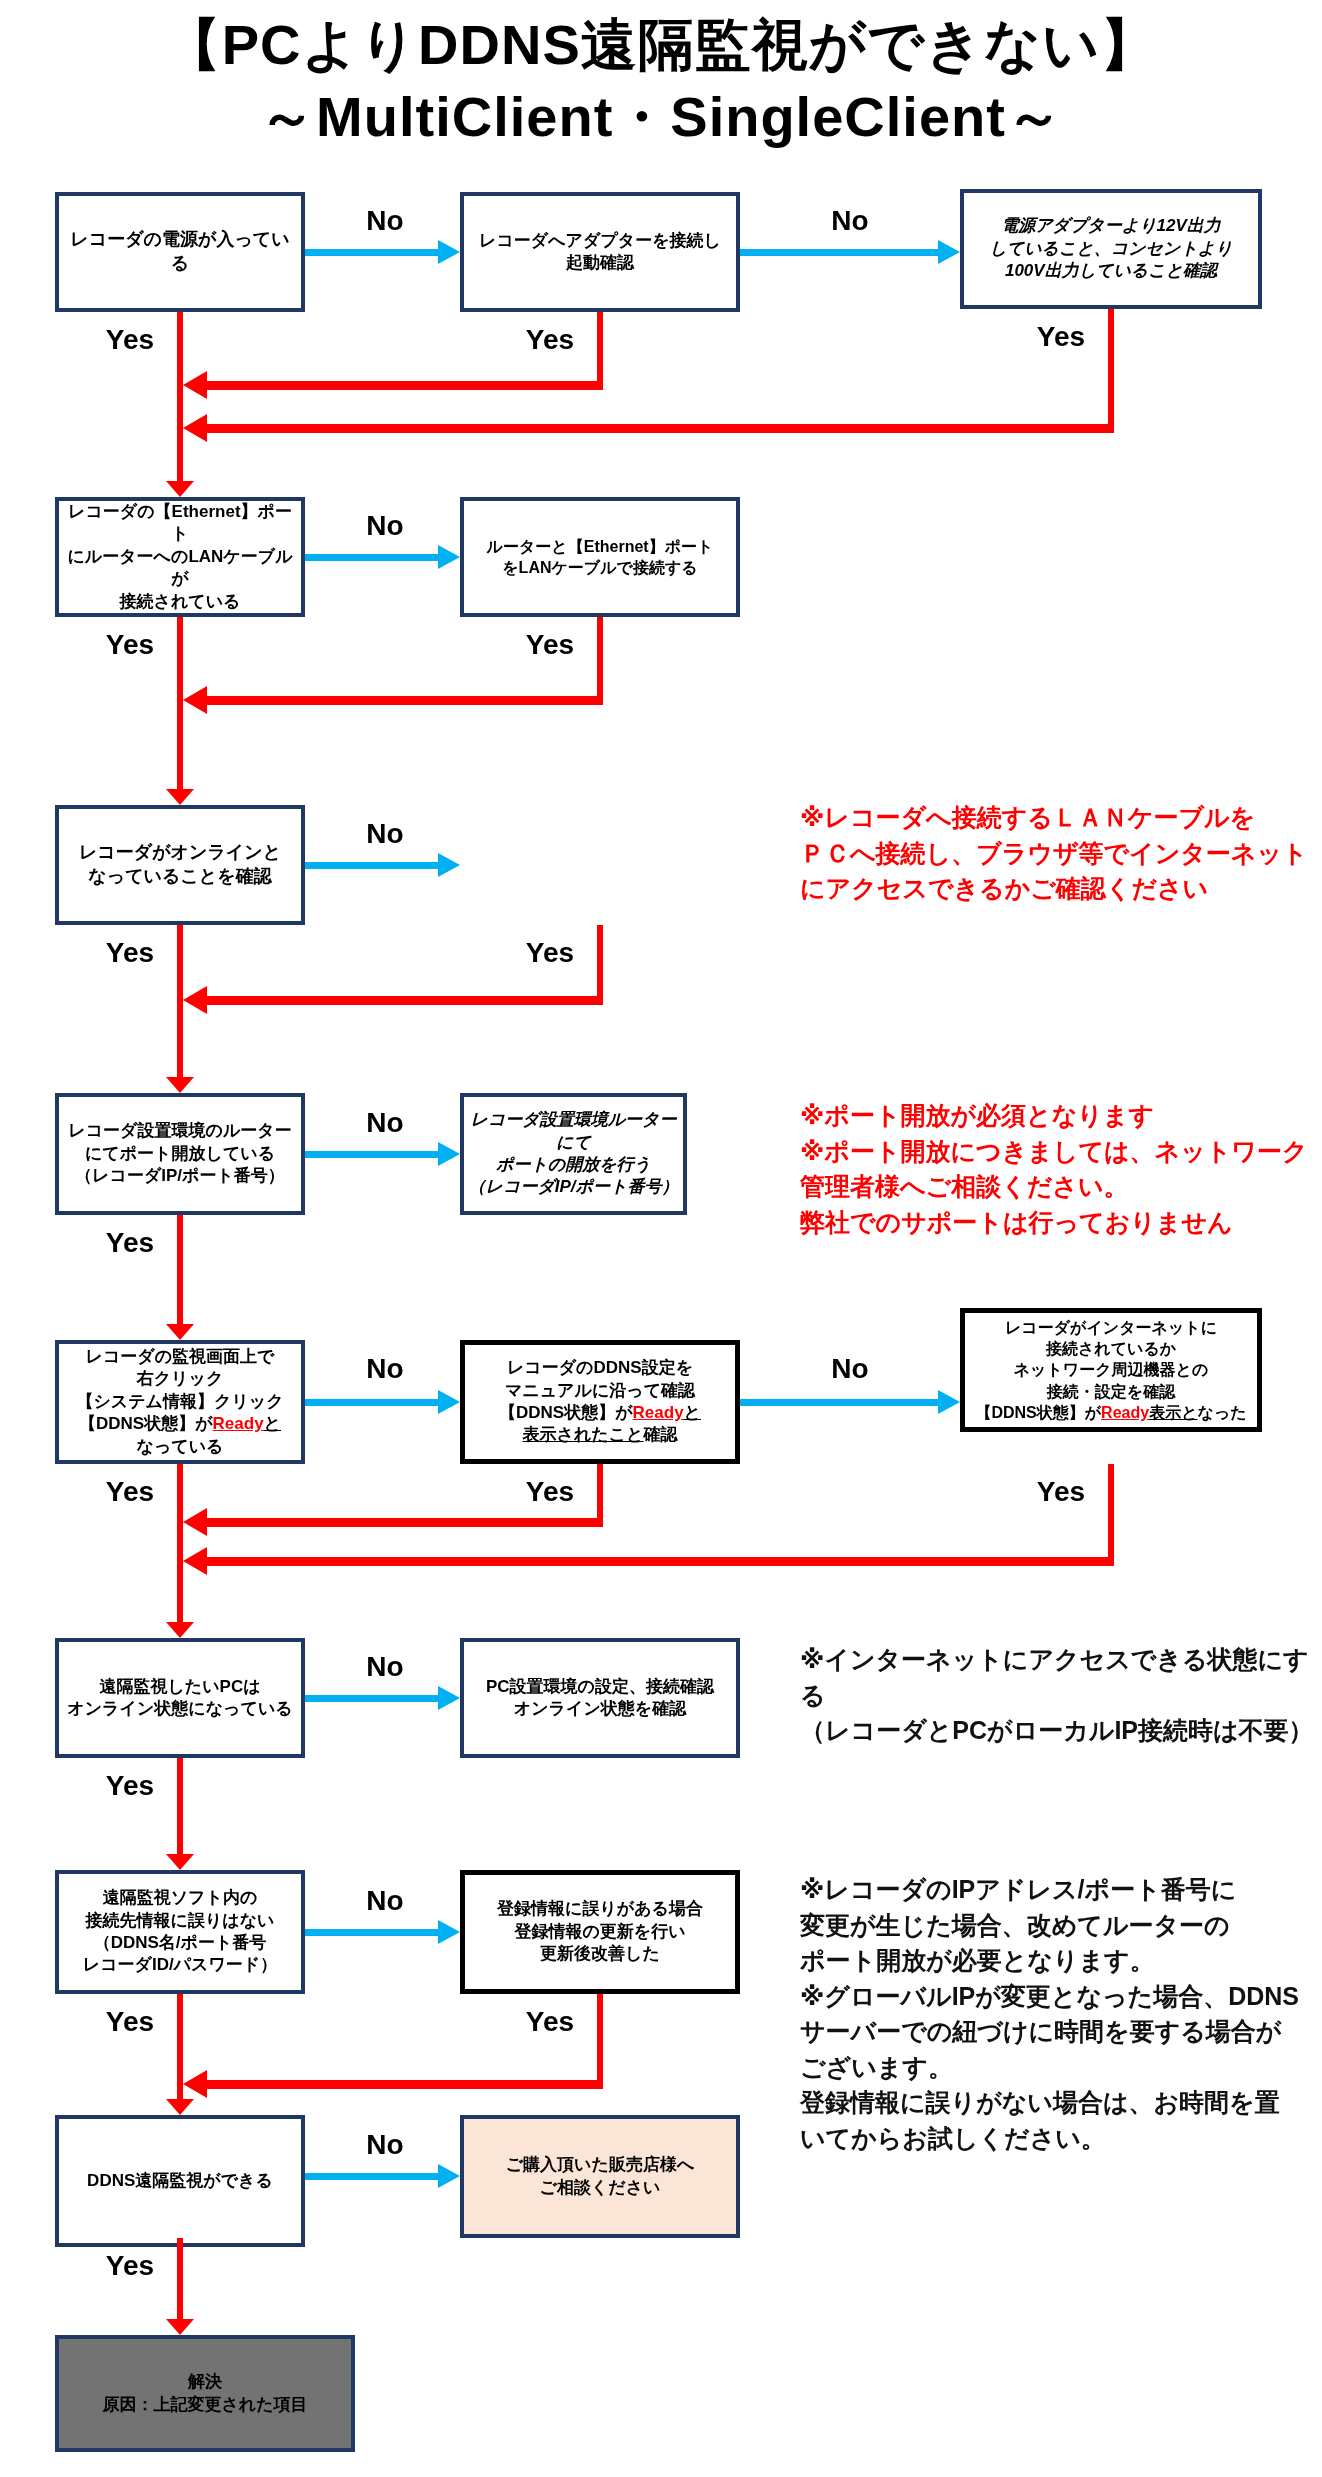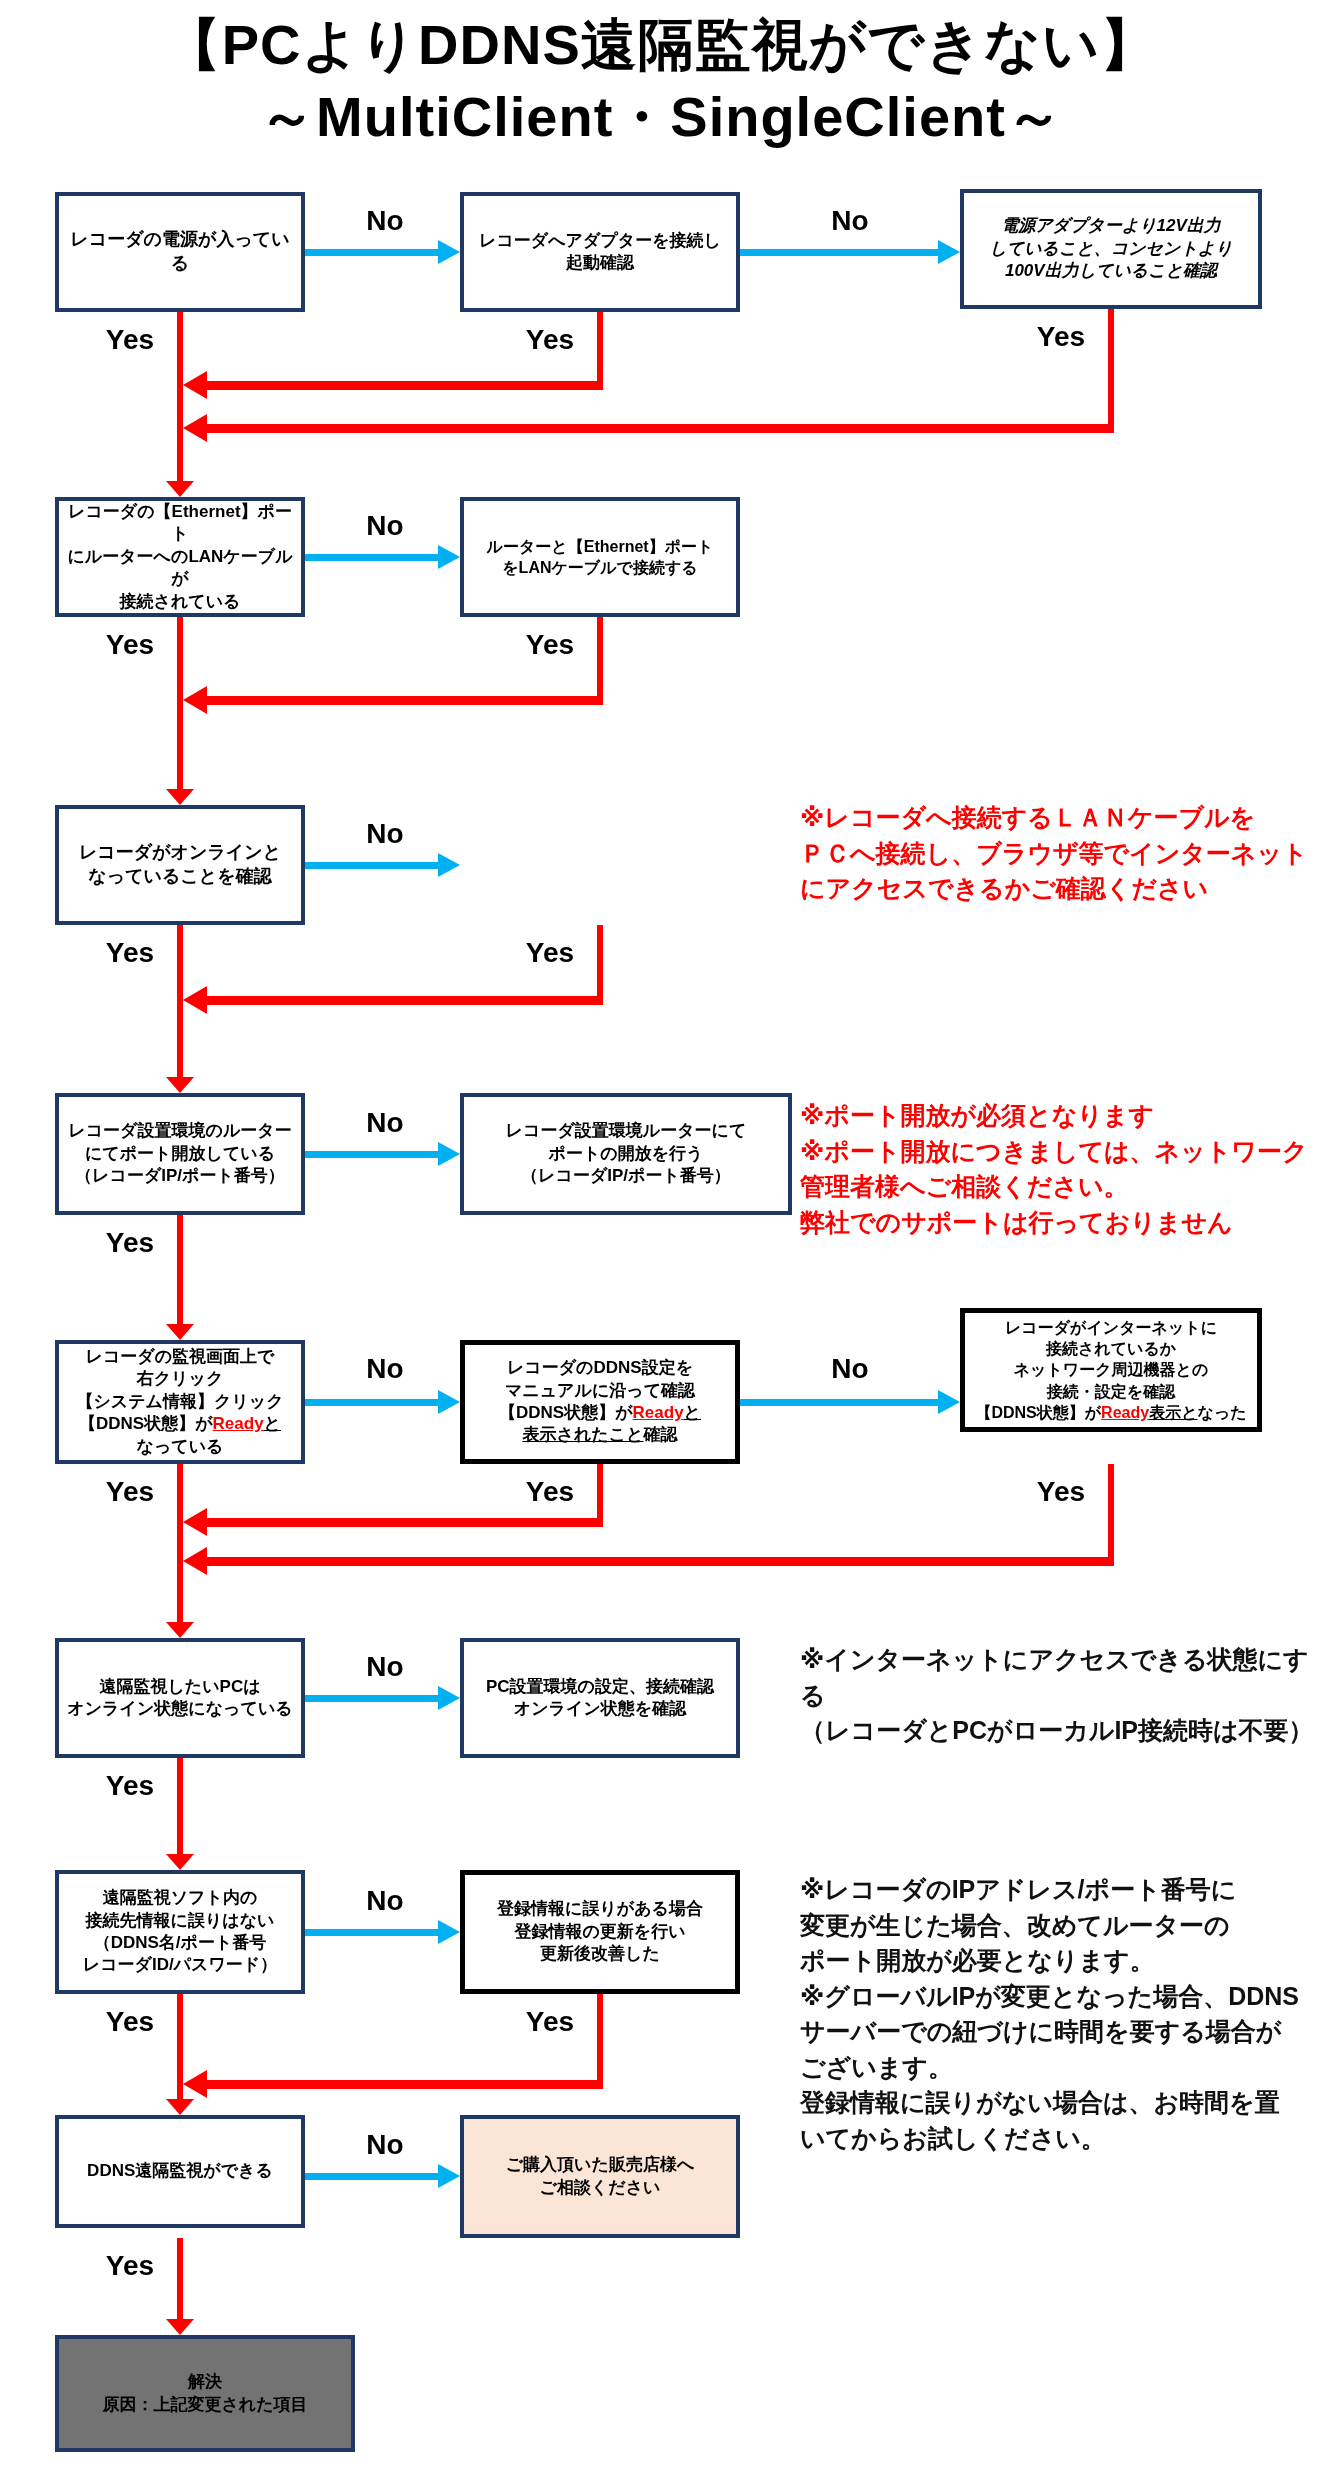--- a/index.html
+++ b/index.html
@@ -107,21 +107,21 @@
   <div class="dhead" style="left:166px;top:1077px;"></div>
   <div class="vline" style="left:597px;top:925px;height:80px;"></div>
   <div class="hbar" style="left:207px;top:996px;width:396px;"></div>
   <div class="lhead" style="left:183px;top:986px;"></div>
 
   <div class="box fs17" style="left:55px;top:1093px;width:250px;height:122px;">
     <div class="txt">レコーダ設置環境のルーター
 にてポート開放している
 （レコーダIP/ポート番号）</div>
   </div>
-  <div class="box fs17" style="left:460px;top:1093px;width:332px;height:122px;">
+  <div class="box fs17" style="left:460px;top:1093px;width:227px;height:122px;font-style:italic;">
     <div class="txt">レコーダ設置環境ルーターにて
 ポートの開放を行う
 （レコーダIP/ポート番号）</div>
   </div>
   <div class="note red" style="left:800px;top:1098px;">※ポート開放が必須となります
 ※ポート開放につきましては、ネットワーク
 管理者様へご相談ください。
 弊社でのサポートは行っておりません</div>
   <div class="lbl" style="left:350px;top:1107px;">No</div>
   <div class="cshaft" style="left:305px;top:1151px;width:133px;"></div>
@@ -208,21 +208,21 @@
   <div class="cshaft" style="left:305px;top:1929px;width:133px;"></div>
   <div class="chead" style="left:438px;top:1920px;"></div>
   <div class="lbl" style="left:95px;top:2006px;">Yes</div>
   <div class="lbl" style="left:515px;top:2006px;">Yes</div>
   <div class="vline" style="left:177px;top:1994px;height:105px;"></div>
   <div class="dhead" style="left:166px;top:2099px;"></div>
   <div class="vline" style="left:597px;top:1994px;height:95px;"></div>
   <div class="hbar" style="left:207px;top:2080px;width:396px;"></div>
   <div class="lhead" style="left:183px;top:2070px;"></div>
 
-  <div class="box fs17" style="left:55px;top:2115px;width:250px;height:113px;">
+  <div class="box fs17" style="left:55px;top:2115px;width:250px;height:132px;">
     <div class="txt">DDNS遠隔監視ができる</div>
   </div>
   <div class="box peach fs17" style="left:460px;top:2115px;width:280px;height:123px;">
     <div class="txt">ご購入頂いた販売店様へ
 ご相談ください</div>
   </div>
   <div class="lbl" style="left:350px;top:2129px;">No</div>
   <div class="cshaft" style="left:305px;top:2173px;width:133px;"></div>
   <div class="chead" style="left:438px;top:2164px;"></div>
   <div class="lbl" style="left:95px;top:2250px;">Yes</div>

